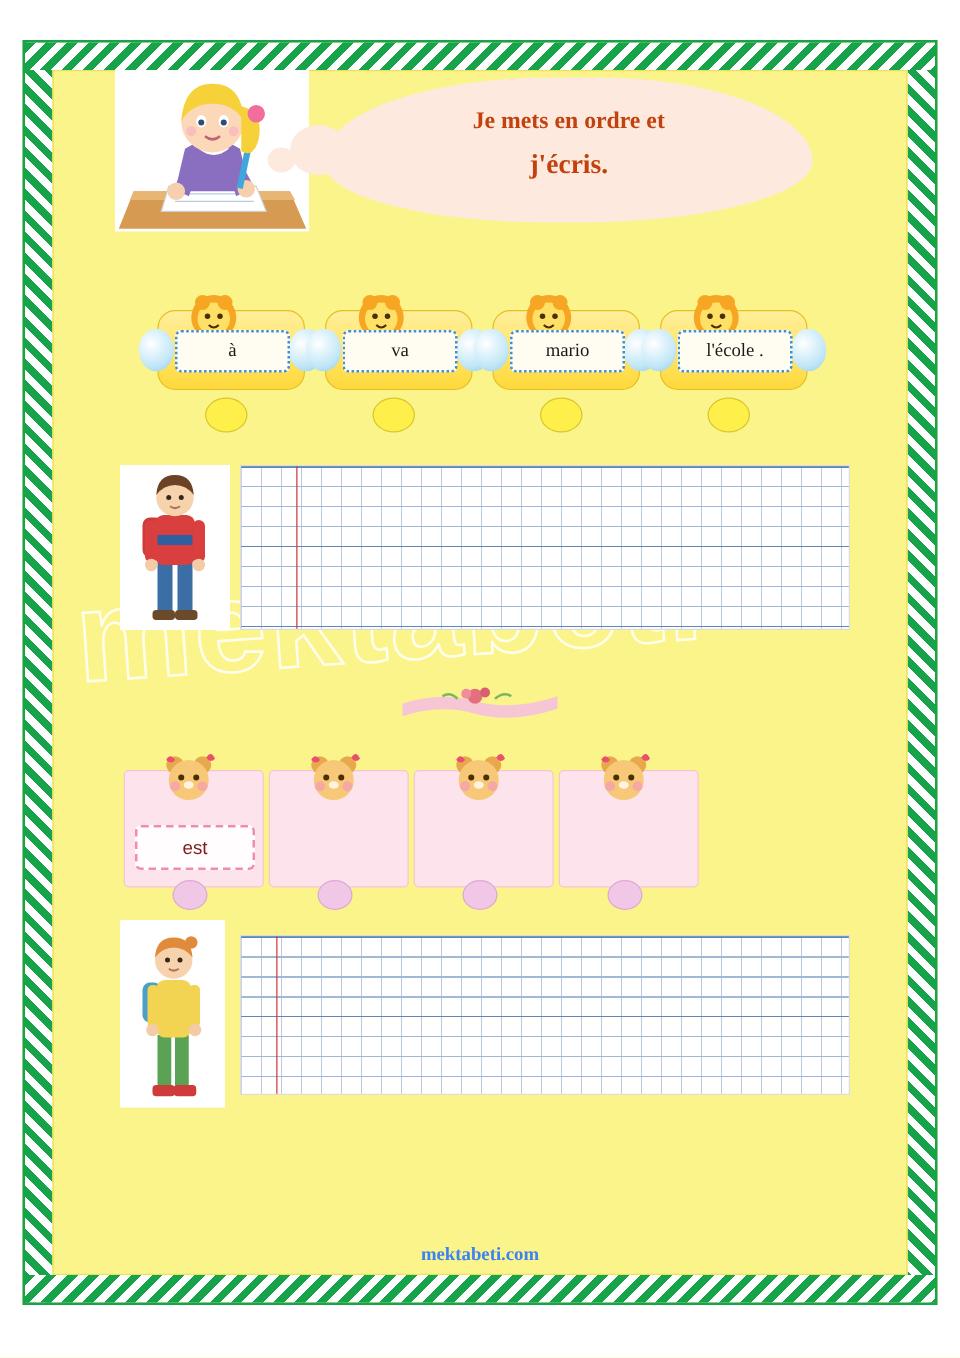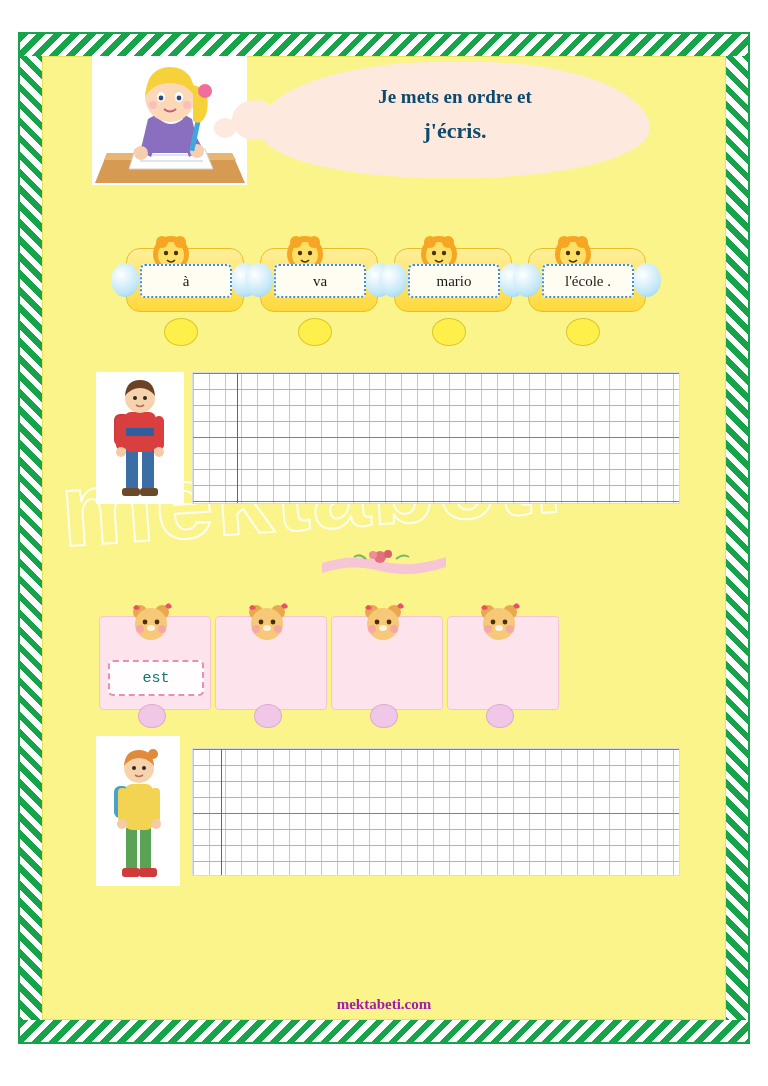--- a/index.html
+++ b/index.html
@@ -116,21 +116,21 @@
     top: 56px;
     width: 22px;
     height: 20px;
     background: #fde9de;
     border-radius: 50%;
   }
   .cloud-line1, .cloud-line2 {
     position: absolute;
     width: 100%;
     text-align: center;
-    color: #0c4a6e;
+    color: #c2410c;
     font-family: "Liberation Serif", serif;
     font-weight: bold;
   }
   .cloud-line1 { top: 24px; font-size: 19px; }
   .cloud-line2 { top: 56px; font-size: 22px; }
 
   
   .word-row {
     position: absolute;
     display: flex;
@@ -250,23 +250,23 @@
     left: 12px;
     top: 52px;
     width: 92px;
     height: 32px;
     background: #fffdfd;
     border: 2px dashed #f08cb4;
     border-radius: 5px;
     display: flex;
     align-items: center;
     justify-content: center;
-    font-family: Liberation Mono, monospace;
+    font-family: Liberation Sans, sans-serif;
     font-size: 15px;
-    color: #0f766e;
+    color: #7f1d1d;
     z-index: 4;
   }
   .bear-circle {
     position: absolute;
     left: 42px;
     top: 96px;
     width: 26px;
     height: 22px;
     background: #f1c7e8;
     border: 1px solid #dca9d3;
@@ -316,21 +316,21 @@
     height: 30px;
   }
 
   
   .footer {
     position: absolute;
     left: 0;
     top: 996px;
     width: 768px;
     text-align: center;
-    color: #a21caf;
+    color: #3b82f6;
     font-family: "Liberation Serif", serif;
     font-weight: bold;
     font-size: 15px;
   }
 </style>
 </head>
 <body>
 
 <div class="page">
 

